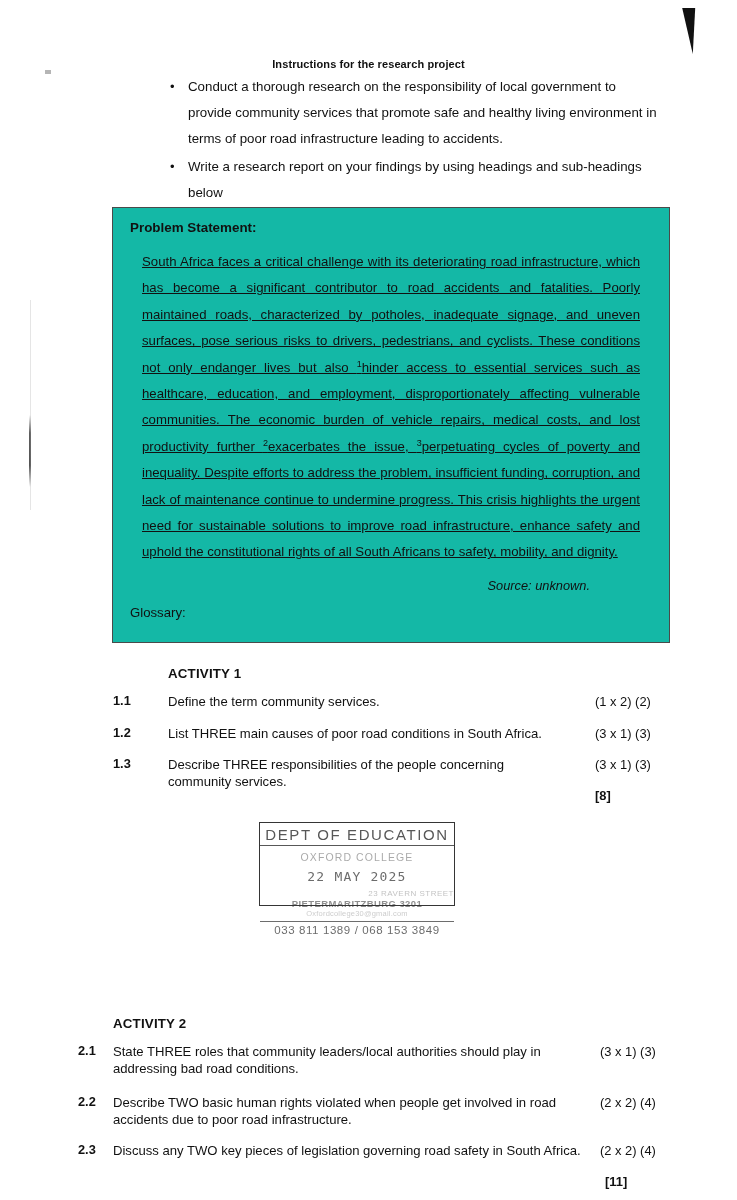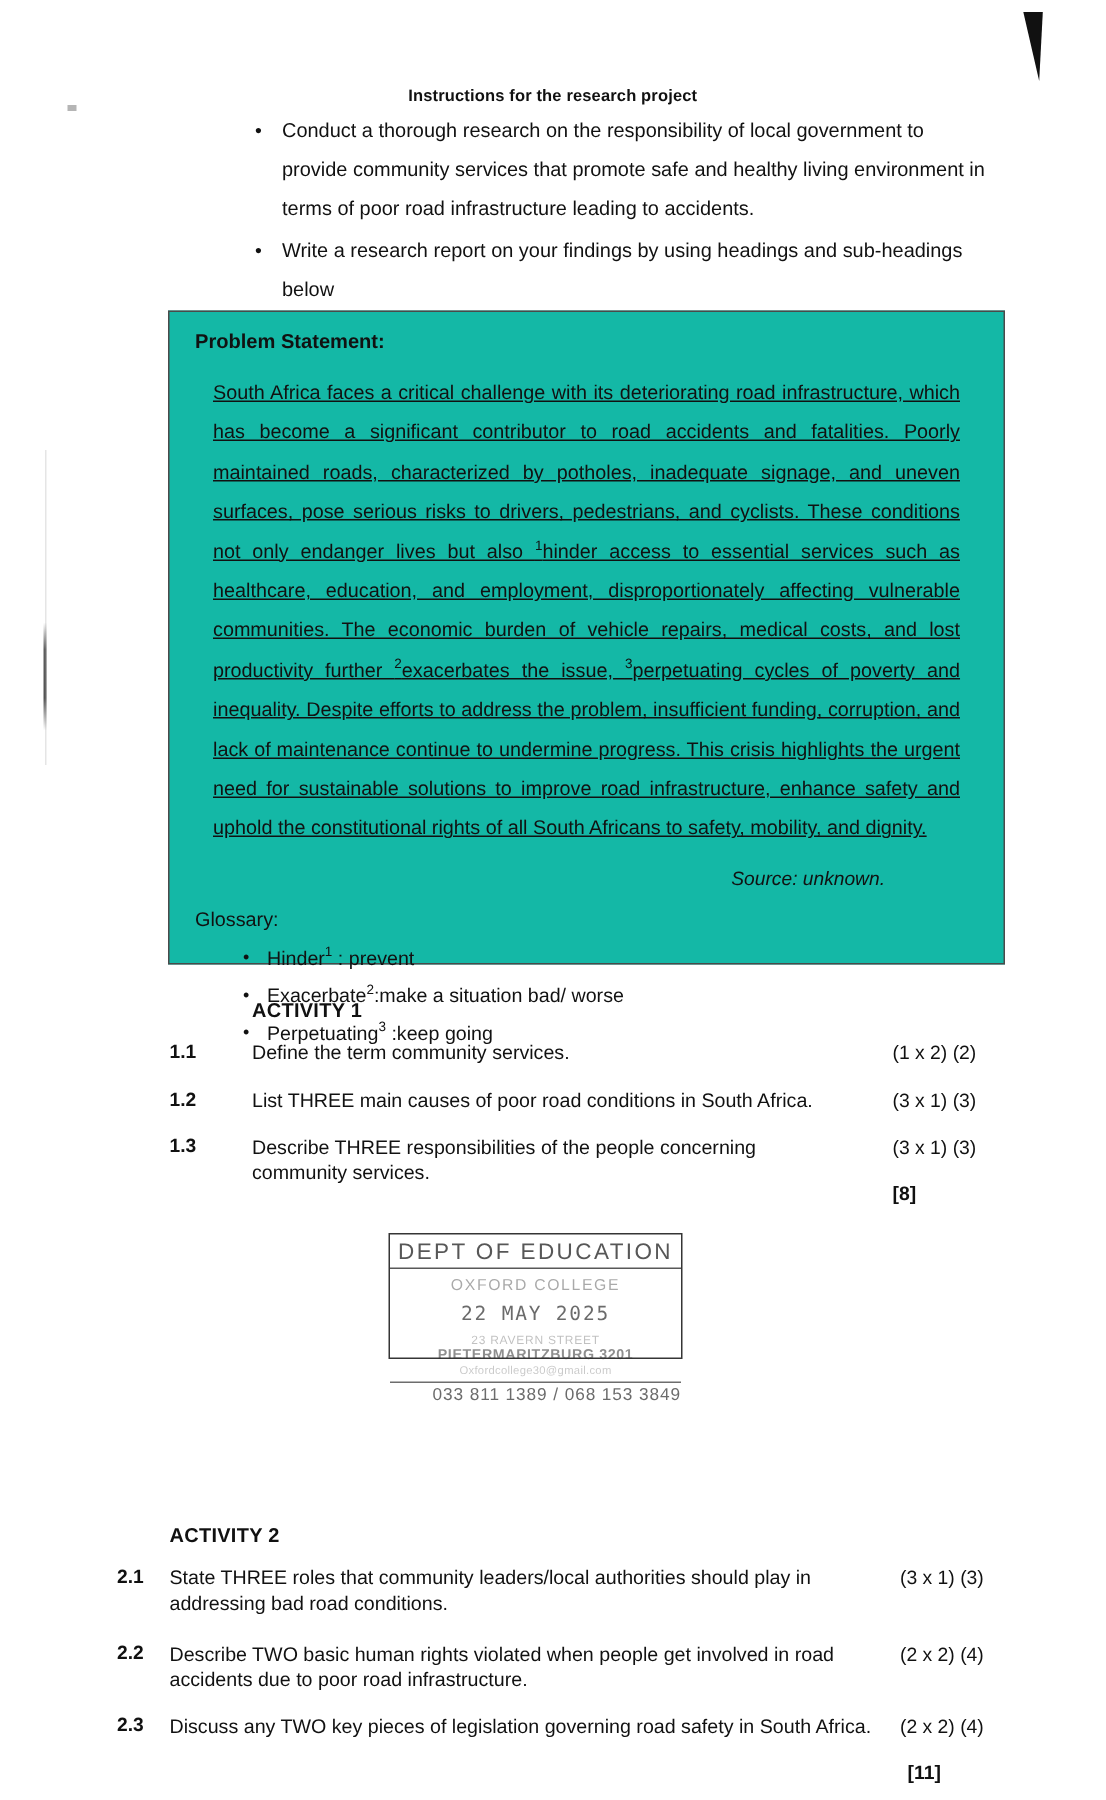--- a/index.html
+++ b/index.html
@@ -217,40 +217,40 @@
     letter-spacing: 1.2px;
     padding-top: 6px;
     opacity: .72;
     font-family: "DejaVu Sans Mono", monospace;
   }
   .stamp-addr1 {
     font-size: 8px;
     letter-spacing: .5px;
     opacity: .3;
     padding-top: 5px;
+    text-align: right;
   }
   .stamp-addr2 {
     font-size: 9.5px;
     font-weight: bold;
     letter-spacing: .4px;
     opacity: .55;
   }
   .stamp-addr3 {
     font-size: 7.5px;
     letter-spacing: .2px;
     opacity: .26;
   }
   .stamp-phone {
     font-size: 11.5px;
     letter-spacing: .6px;
     opacity: .72;
     border-top: 1.5px solid #2e2e2e;
     margin-top: 3px;
     padding-top: 2px;
-    text-align: right;
   }
 </style>
 </head>
 <body>
 
 <div id="page">
 
   <div class="scan-corner-mark"></div>
   <div class="scan-streak-left"></div>
   <div class="scan-streak-faint"></div>
@@ -264,25 +264,20 @@
       <li>Write a research report on your findings by using headings and sub-headings below</li>
     </ul>
   </div>
 
   <div class="ps-box">
     <div class="ps-inner">
       <div class="ps-heading">Problem Statement:</div>
       <p class="ps-body"><span>South Africa faces a critical challenge with its deteriorating road infrastructure, which has become a significant contributor to road accidents and fatalities. Poorly maintained roads, characterized by potholes, inadequate signage, and uneven surfaces, pose serious risks to drivers, pedestrians, and cyclists. These conditions not only endanger lives but also </span><sup>1</sup><span>hinder access to essential services such as healthcare, education, and employment, disproportionately affecting vulnerable communities. The economic burden of vehicle repairs, medical costs, and lost productivity further </span><sup>2</sup><span>exacerbates the issue, </span><sup>3</sup><span>perpetuating cycles of poverty and inequality. Despite efforts to address the problem, insufficient funding, corruption, and lack of maintenance continue to undermine progress. This crisis highlights the urgent need for sustainable solutions to improve road infrastructure, enhance safety and uphold the constitutional rights of all South Africans to safety, mobility, and dignity.</span></p>
       <div class="ps-source">Source: unknown.</div>
       <div class="ps-glossary-label">Glossary:</div>
-      <ul class="ps-glossary">
-        <li><span>Hinder</span><sup>1</sup><span> : prevent</span></li>
-        <li><span>Exacerbate</span><sup>2</sup><span>:make a situation bad/ worse</span></li>
-        <li><span>Perpetuating</span><sup>3</sup><span> :keep going</span></li>
-      </ul>
     </div>
   </div>
 
   <div class="activity-heading" style="left:168px; top:666px;">ACTIVITY 1</div>
 
   <div class="qnum" style="left:113px; top:693px;">1.1</div>
   <div class="qtext" style="left:168px; top:693px; width:410px;">Define the term community services.</div>
   <div class="qmarks" style="left:595px; top:693px;">(1 x 2) (2)</div>
 
   <div class="qnum" style="left:113px; top:725px;">1.2</div>

